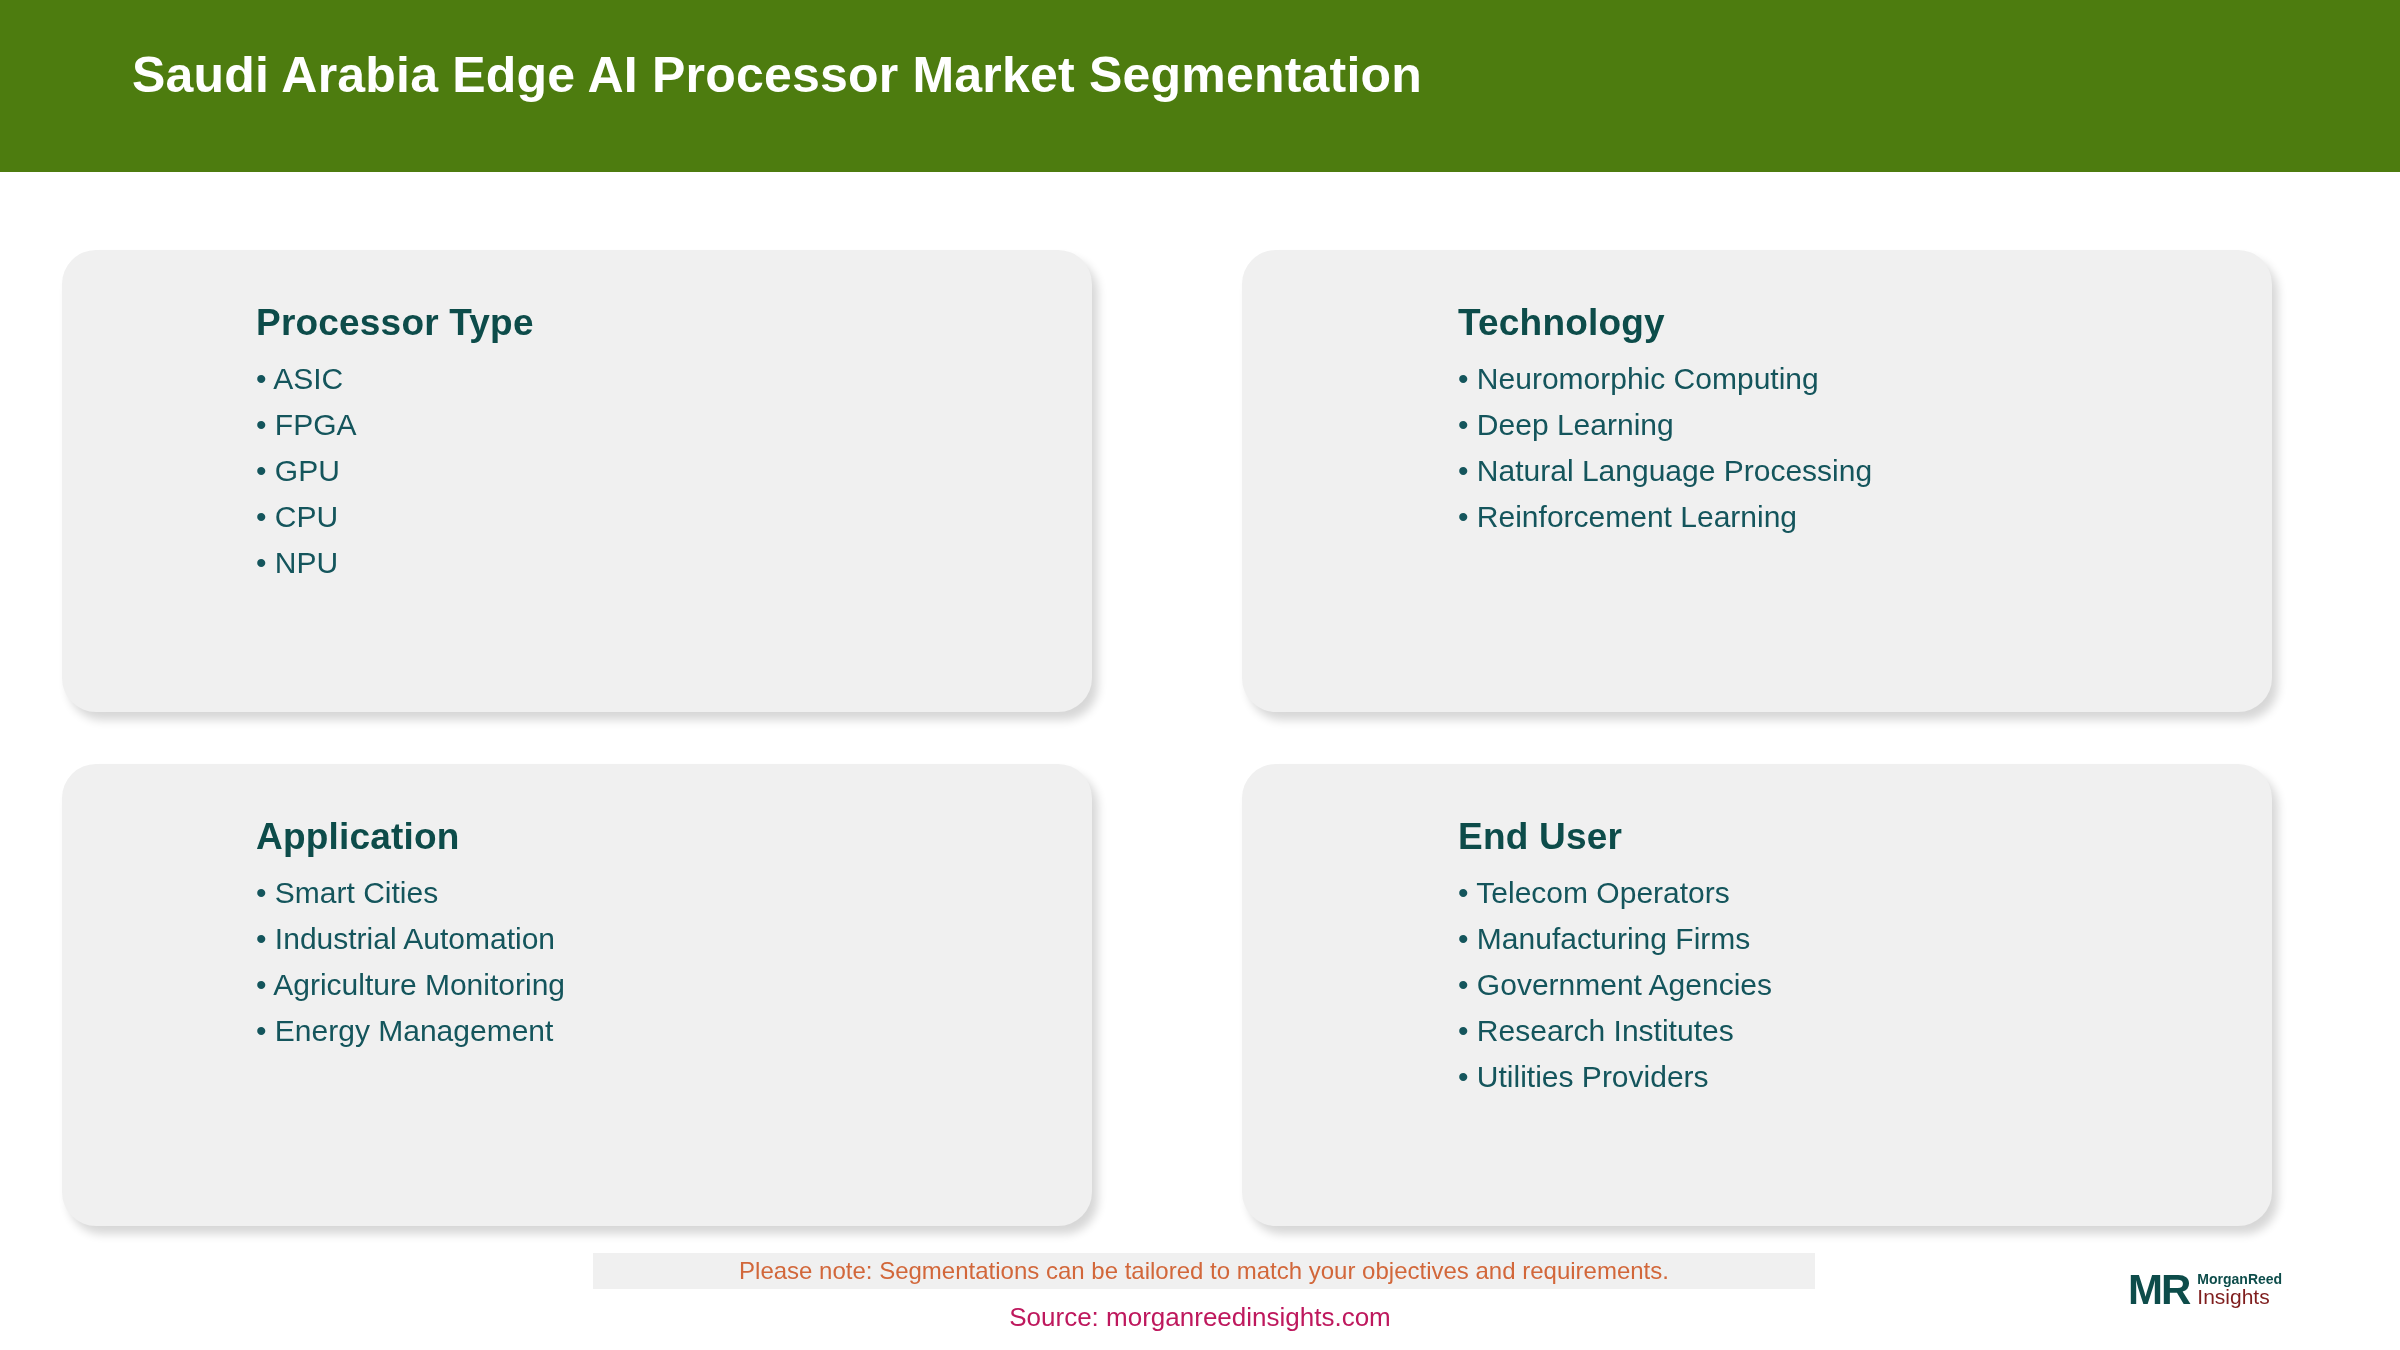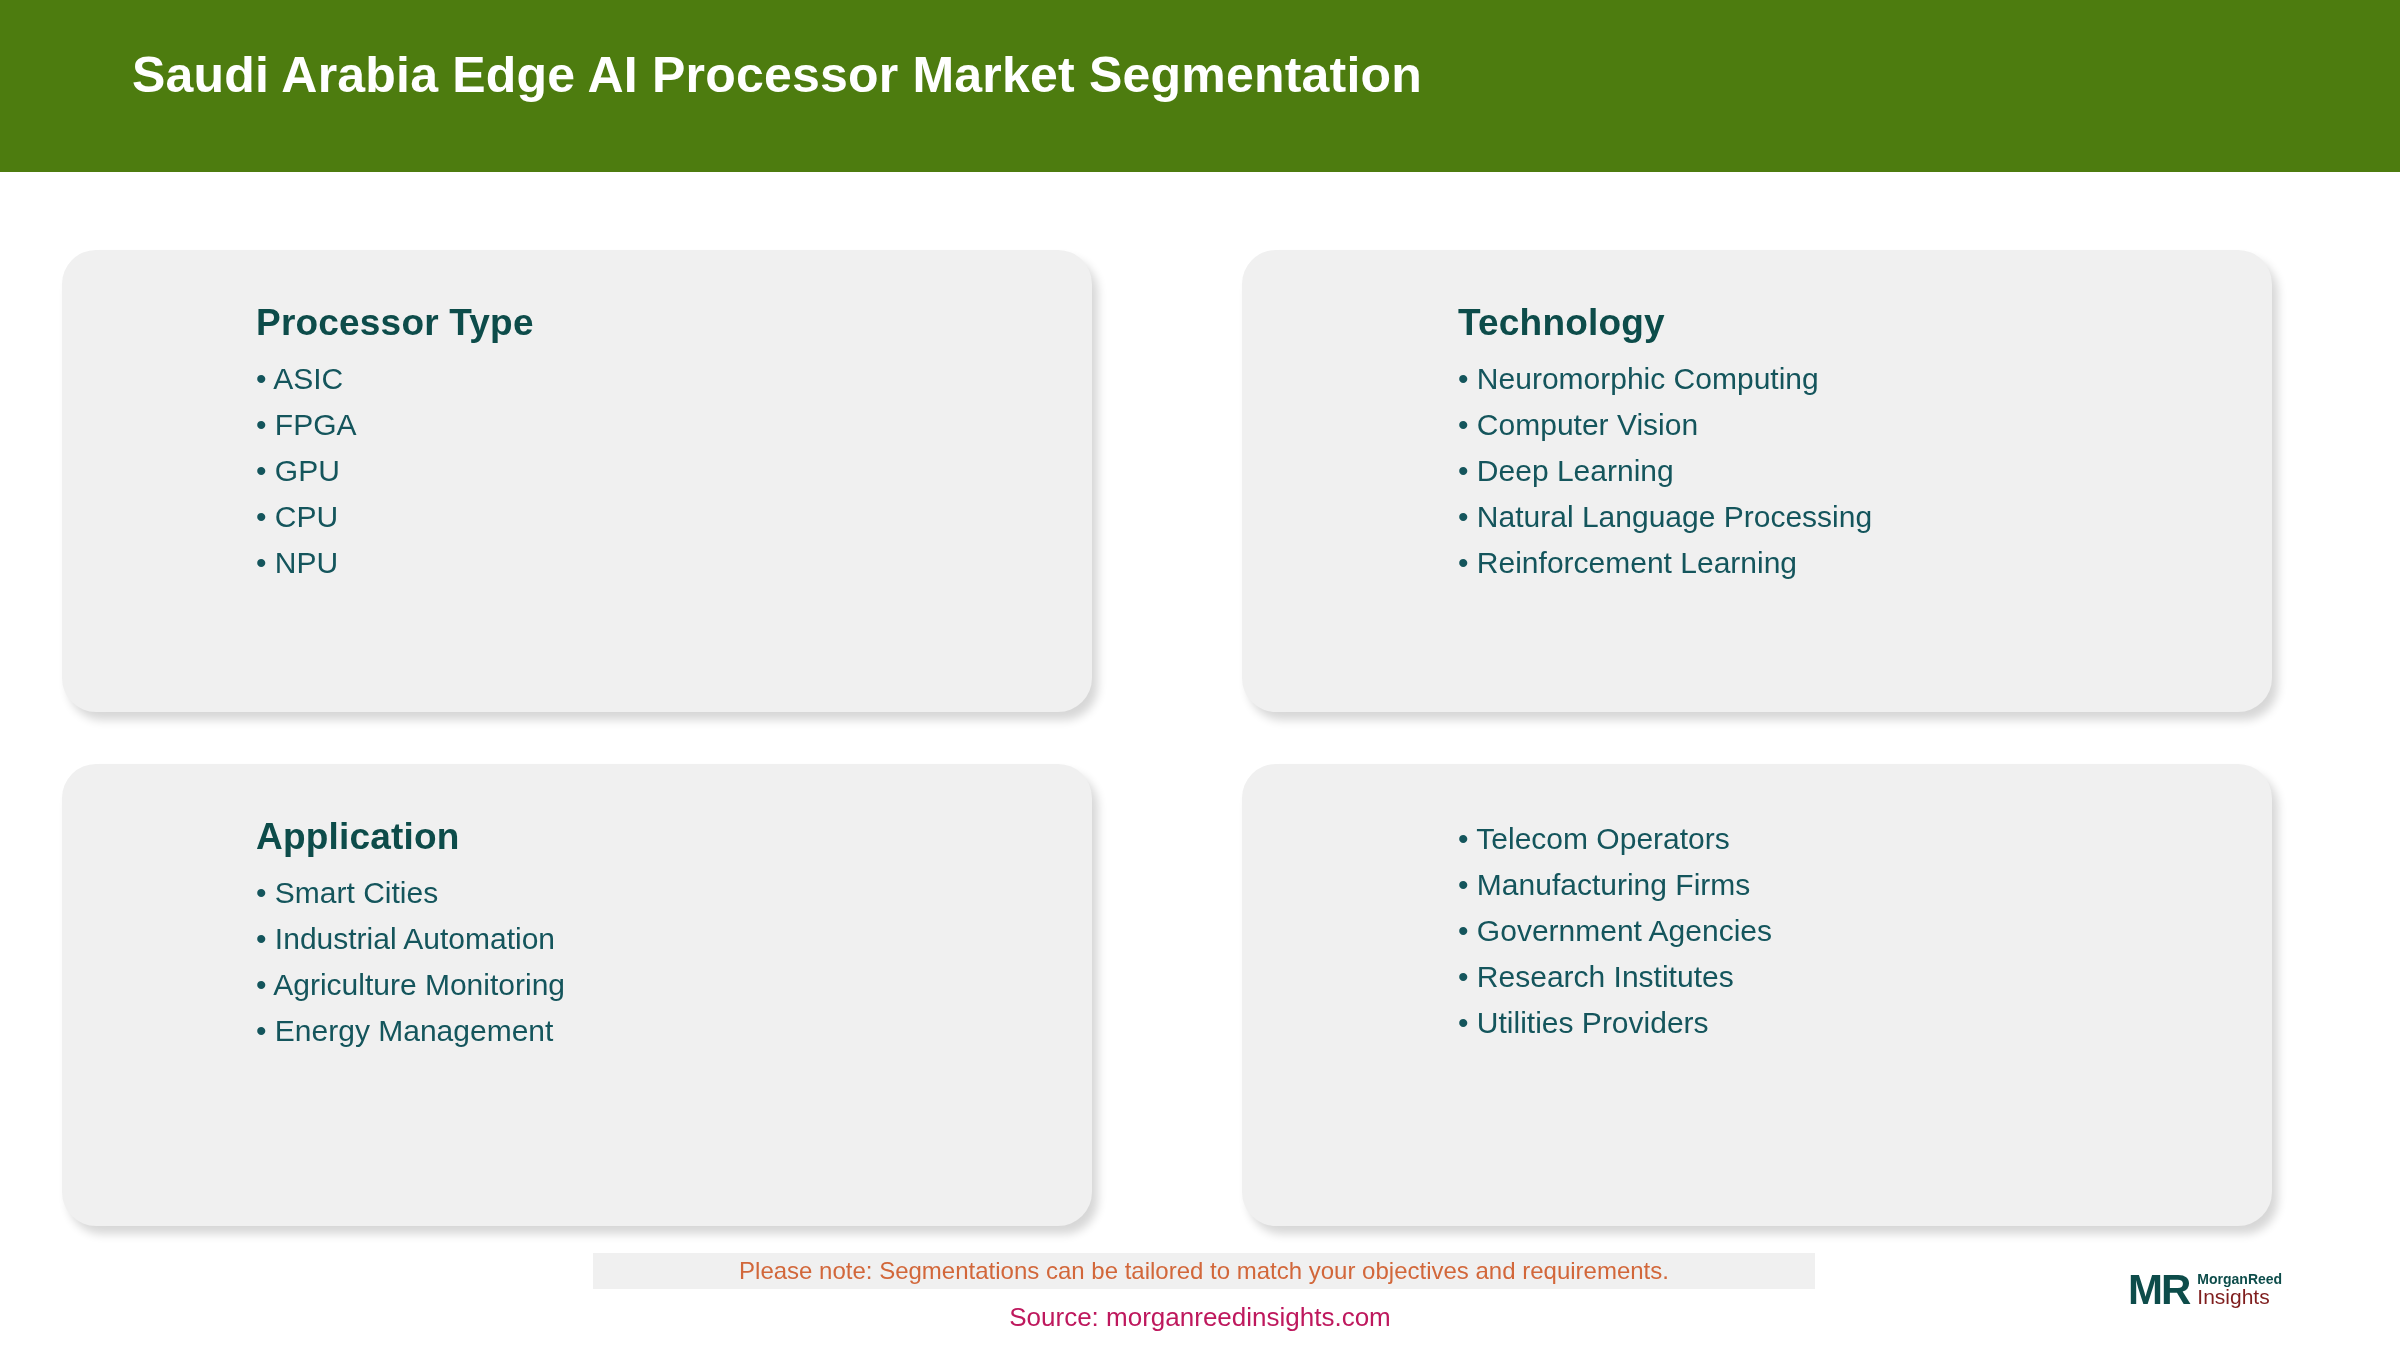--- a/index.html
+++ b/index.html
@@ -157,38 +157,38 @@
       <li><span class="bullet">•</span> <span>GPU</span></li>
       <li><span class="bullet">•</span> <span>CPU</span></li>
       <li><span class="bullet">•</span> <span>NPU</span></li>
     </ul>
   </div>
 
   <div class="card right-card">
     <h2 class="card-title">Technology</h2>
     <ul class="card-list">
       <li><span class="bullet">•</span> <span>Neuromorphic Computing</span></li>
-      <li><span class="bullet">•</span> <span>Computer Vision</span></li>
       <li><span class="bullet">•</span> <span>Deep Learning</span></li>
       <li><span class="bullet">•</span> <span>Natural Language Processing</span></li>
       <li><span class="bullet">•</span> <span>Reinforcement Learning</span></li>
     </ul>
   </div>
 
   <div class="card">
     <h2 class="card-title">Application</h2>
     <ul class="card-list">
       <li><span class="bullet">•</span> <span>Smart Cities</span></li>
       <li><span class="bullet">•</span> <span>Industrial Automation</span></li>
       <li><span class="bullet">•</span> <span>Agriculture Monitoring</span></li>
       <li><span class="bullet">•</span> <span>Energy Management</span></li>
     </ul>
   </div>
 
   <div class="card right-card">
+    <h2 class="card-title">End User</h2>
     <ul class="card-list">
       <li><span class="bullet">•</span> <span>Telecom Operators</span></li>
       <li><span class="bullet">•</span> <span>Manufacturing Firms</span></li>
       <li><span class="bullet">•</span> <span>Government Agencies</span></li>
       <li><span class="bullet">•</span> <span>Research Institutes</span></li>
       <li><span class="bullet">•</span> <span>Utilities Providers</span></li>
     </ul>
   </div>
 
 </div>

